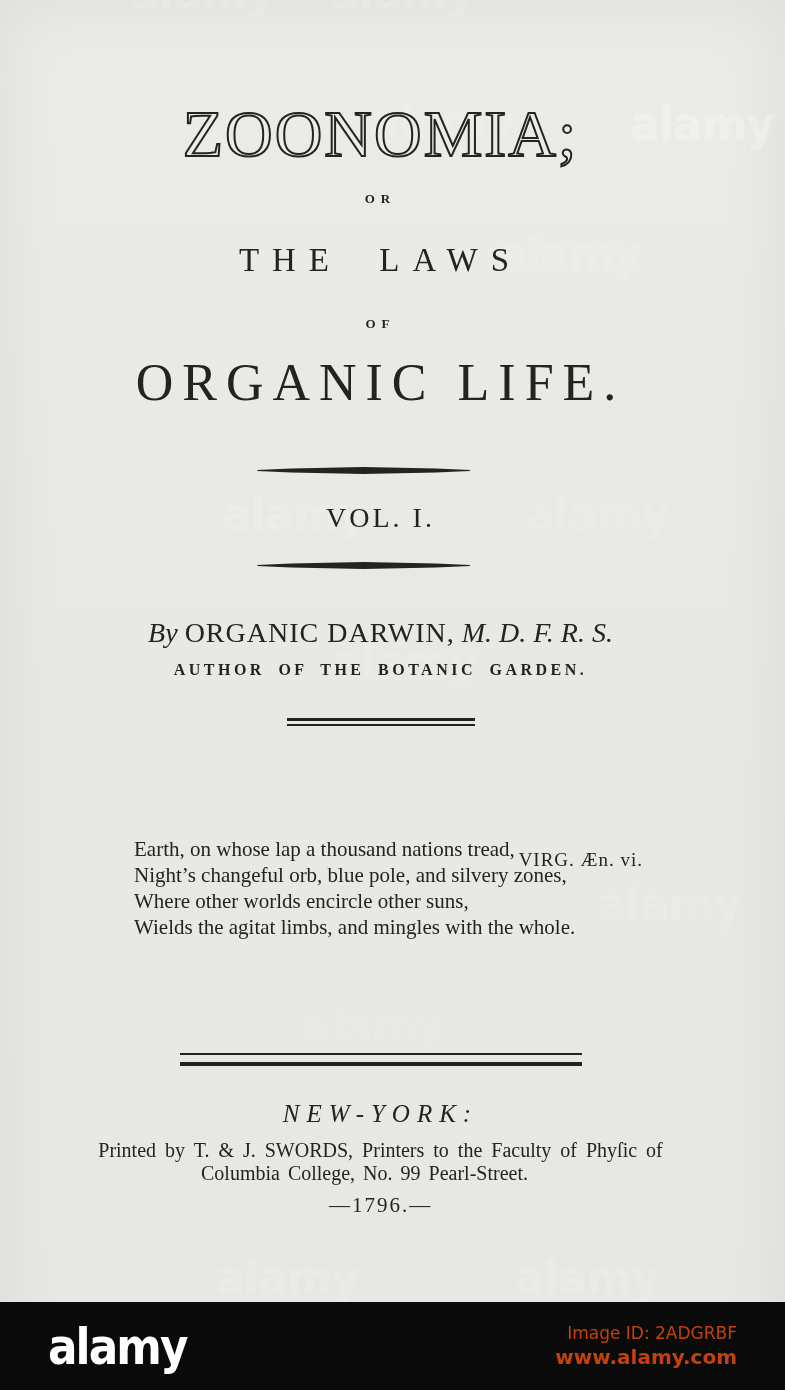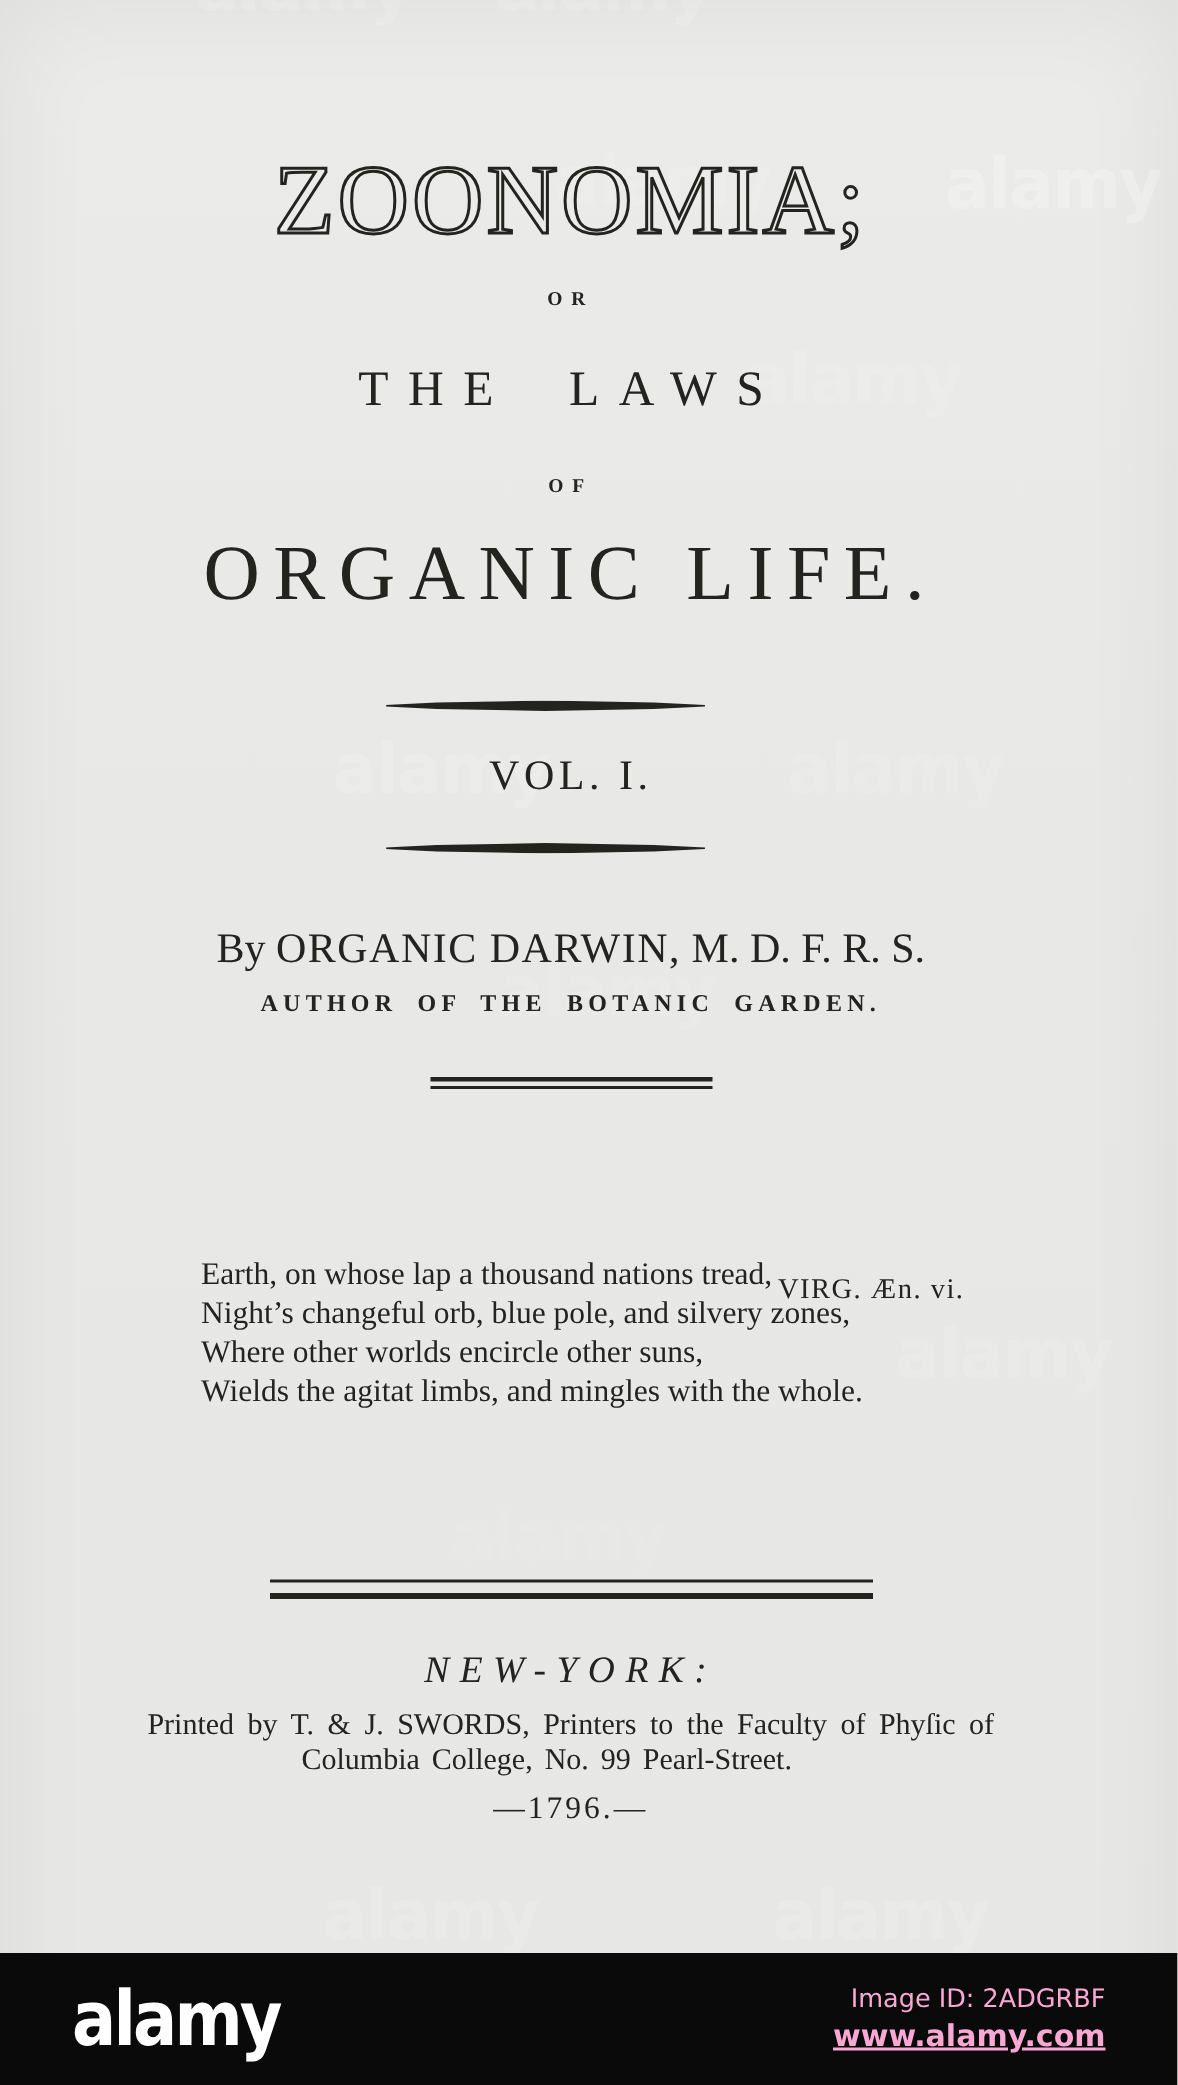--- a/index.html
+++ b/index.html
@@ -52,21 +52,21 @@
     top:718px;width:188px;height:8px;
     border-top:3px solid #232320;border-bottom:2px solid #232320;box-sizing:border-box;
   }
   .dbl-rule-lg{
     position:absolute;left:50%;transform:translateX(-50%);
     top:1053px;width:402px;height:13px;
     border-top:2px solid #232320;border-bottom:4px solid #232320;box-sizing:border-box;
   }
   
   .byline{top:617px;font-size:28px;}
-  .byline .it{}
+  .byline .it{font-style:italic;}
   .byline .nm{letter-spacing:1px;}
   .author-note{top:661px;font-size:16px;letter-spacing:3.5px;word-spacing:6px;font-weight:bold;}
   
   .verse{position:absolute;left:146px;width:540px;font-size:21px;}
   .latin{top:757px;line-height:28px;}
   .english{top:836px;line-height:26px;}
   .vline{white-space:nowrap;}
   .attrib{
     position:absolute;right:130px;top:849px;font-size:19px;letter-spacing:1px;white-space:nowrap;text-align:center;
   }
@@ -81,23 +81,23 @@
     position:absolute;left:0;right:0;top:1302px;height:88px;background:#0a0a0a;
     display:flex;align-items:center;justify-content:space-between;
     padding:0 48px;box-sizing:border-box;z-index:5;
     font-family:"DejaVu Sans","Liberation Sans",sans-serif;
   }
   .alamy-logo{
     color:#ffffff;font-weight:bold;font-size:46px;letter-spacing:-2px;
     transform:scaleY(1.1) scaleX(0.95);transform-origin:left center;
     line-height:1;
   }
-  .footer-right{text-align:right;color:#f9a8d4;}
+  .footer-right{text-align:right;color:#c2410c;}
   .image-id{font-size:17px;font-weight:normal;}
-  .website{font-size:20px;font-weight:bold;margin-top:2px;text-decoration:underline;}
+  .website{font-size:20px;font-weight:bold;margin-top:2px;}
 </style>
 </head>
 <body>
 
 <div class="scan">
 
   <div class="wm" style="left:130px;top:-34px;opacity:.14;">alamy</div>
   <div class="wm" style="left:330px;top:-34px;opacity:.14;">alamy</div>
   <div class="wm" style="left:370px;top:96px;opacity:.10;">alamy</div>
   <div class="wm" style="left:630px;top:98px;opacity:.25;">alamy</div>

